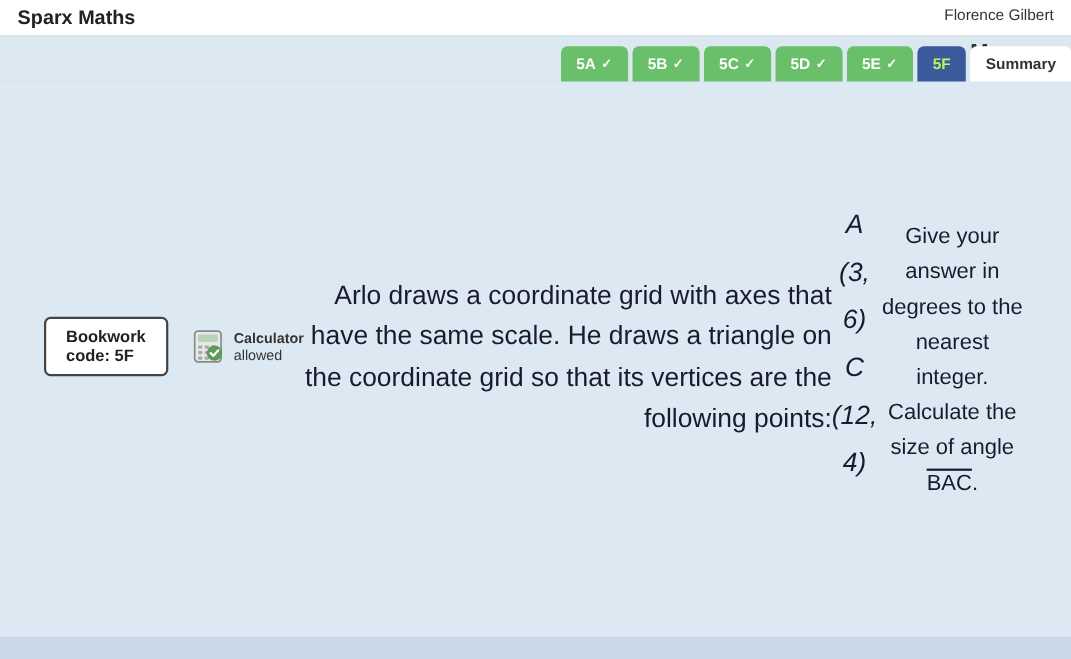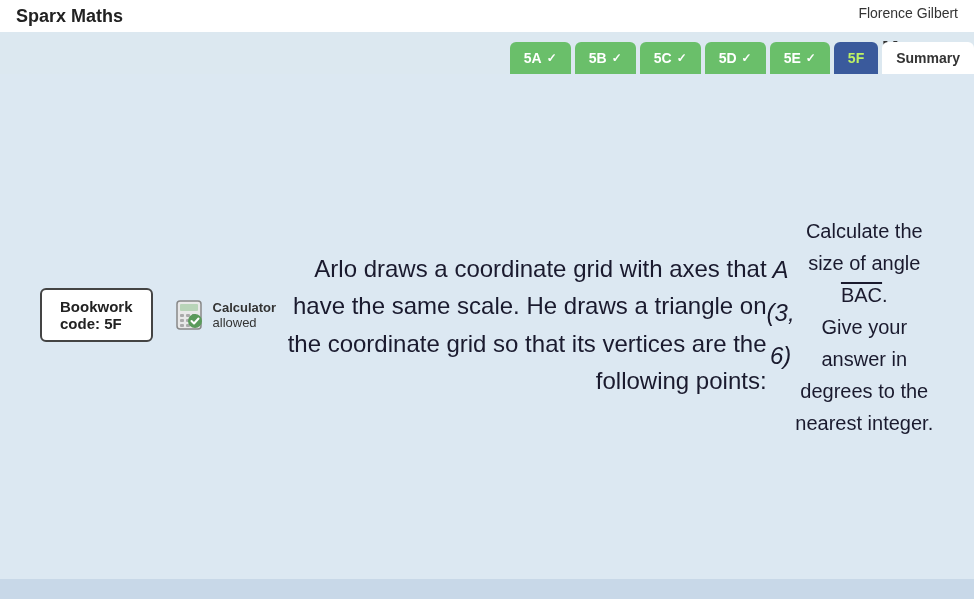--- a/index.html
+++ b/index.html
@@ -240,22 +240,23 @@
         <div style="font-size:13px;color:#333;font-weight:bold;">Calculator</div>
         <div style="font-size:13px;color:#333;">allowed</div>
       </div>
     </div>
   </div>
 
   <div class="question-text">Arlo draws a coordinate grid with axes that have the same scale. He draws a triangle on the coordinate grid so that its vertices are the following points:</div>
 
   <div class="points-list">
     <div>A (3, 6)</div>
+    <div>C (12, 4)</div>
   </div>
 
   <div class="footer-text">
+    <div>Give your answer in degrees to the nearest integer.</div>
     <div>
       Calculate the size of angle <span class="overline-text">BAC</span>.
     </div>
-    <div>Give your answer in degrees to the nearest integer.</div>
   </div>
 
 </div>
 
 </body></html>

